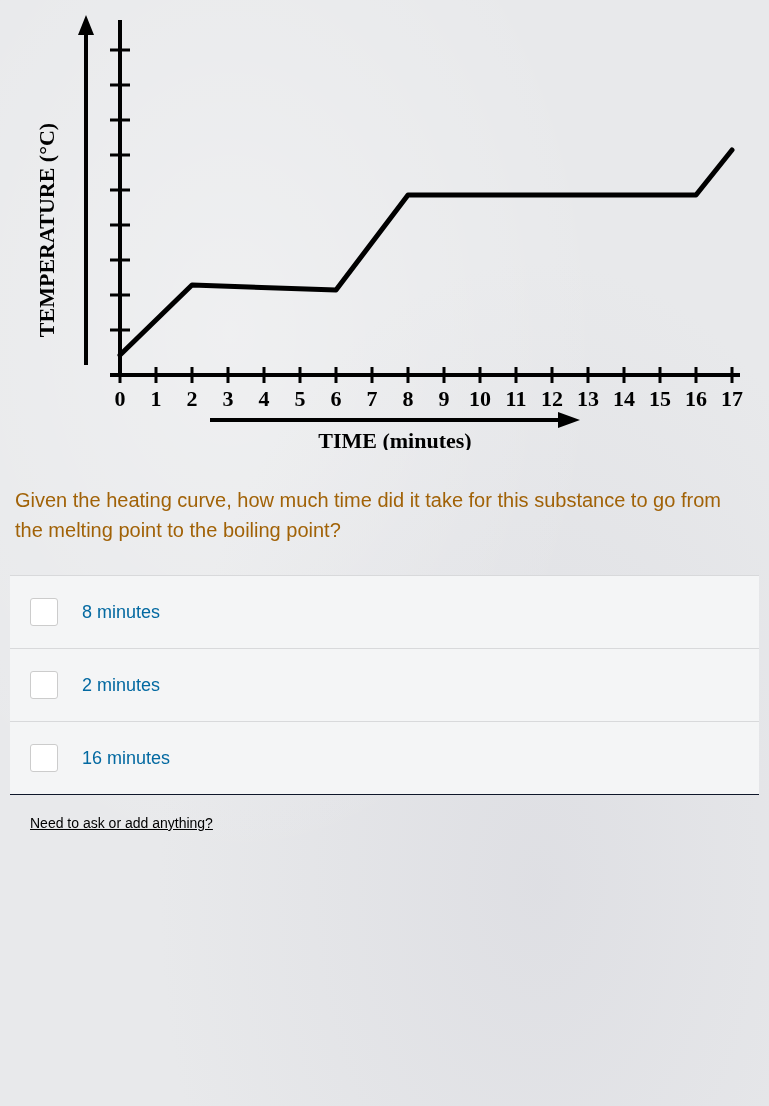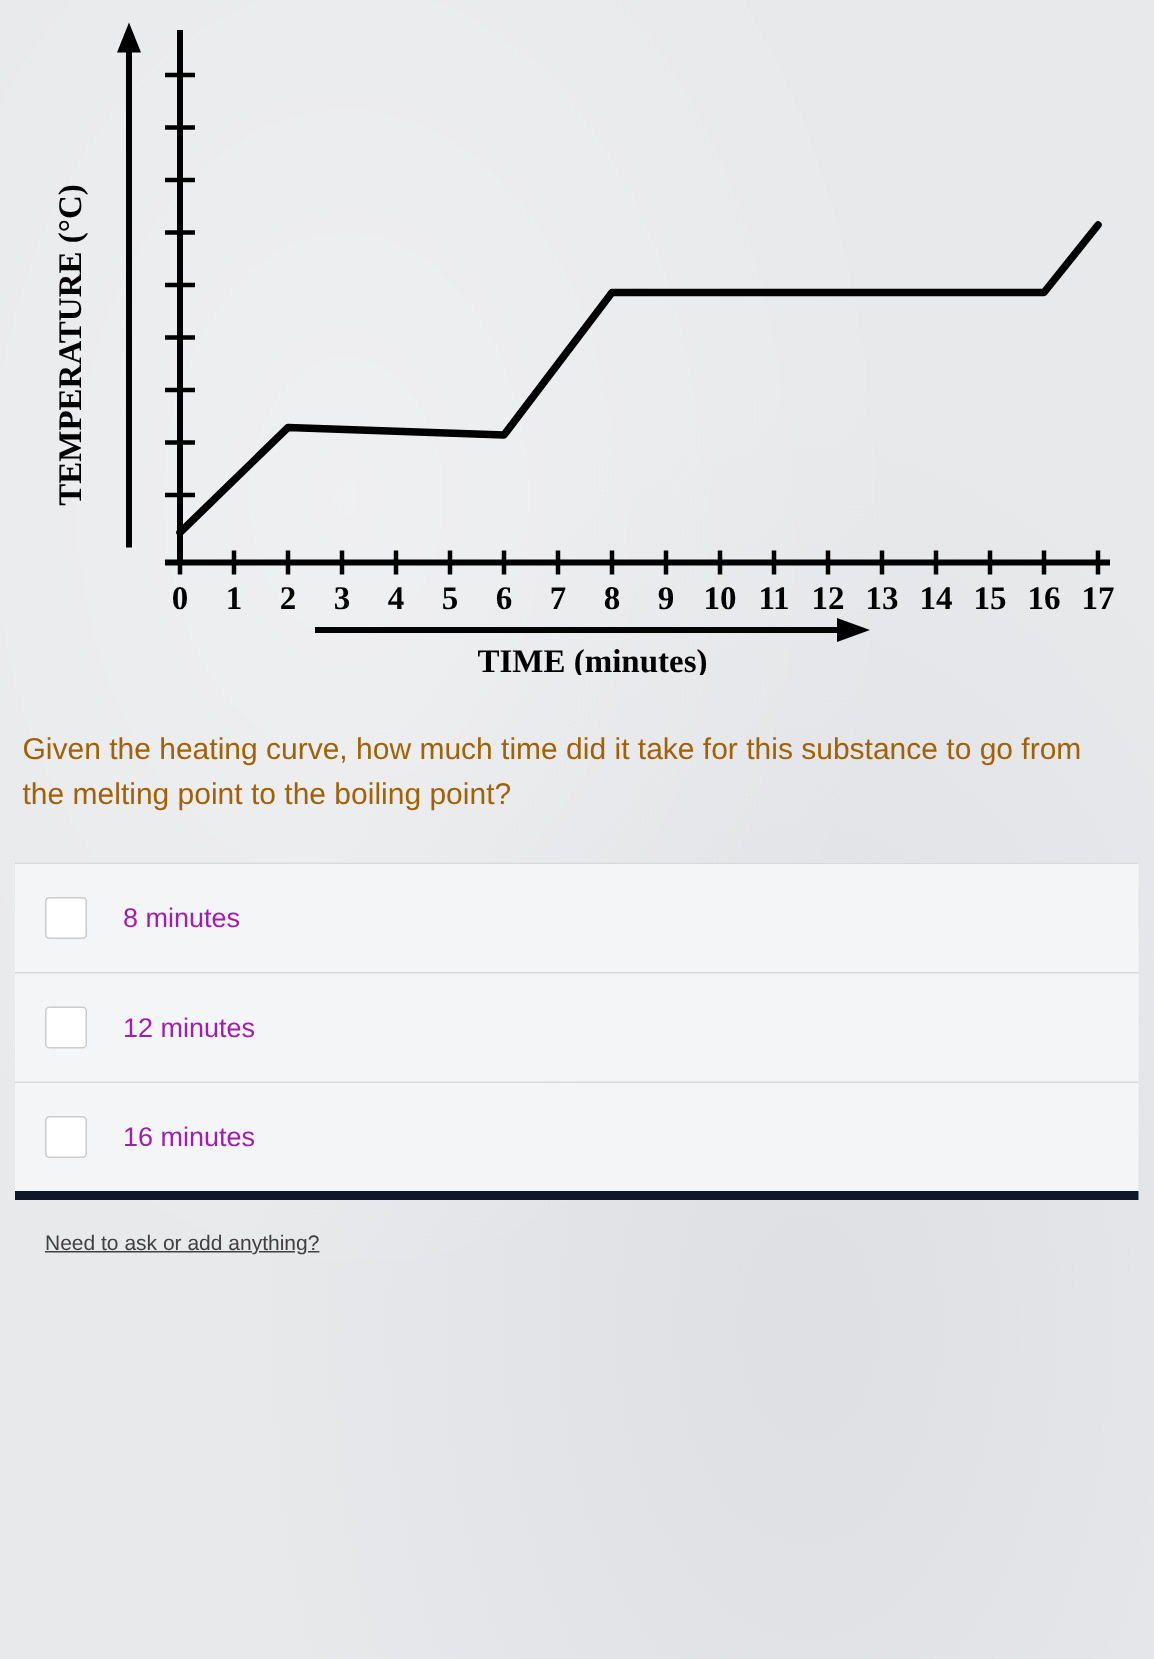--- a/index.html
+++ b/index.html
@@ -34,38 +34,38 @@
     }
     .option-row {
       background: #f4f5f6;
       border-top: 1px solid #d8d9db;
       padding: 22px 20px;
       display: flex;
       align-items: center;
       gap: 24px;
     }
     .option-row:last-child {
-      border-bottom: 6px solid #0f172a;
+      border-bottom: 1px solid #0f172a;
       align-items: center;
     }
     .checkbox {
       width: 28px;
       height: 28px;
       background: #fff;
       border: 1px solid #ccc;
       border-radius: 3px;
       flex-shrink: 0;
     }
     .option-label {
       font-size: 18px;
-      color: #a21caf;
+      color: #0369a1;
     }
     .footer-link {
       font-size: 14px;
-      color: #404040;
+      color: #000000;
       padding: 20px 20px 10px 20px;
       display: inline-block;
     }
     .cursor-icon {
       display: inline-block;
       vertical-align: middle;
     }
   </style>
 </head>
 <body>
@@ -144,21 +144,21 @@
 
 <div class="question-text">Given the heating curve, how much time did it take for this substance to go from the melting point to the boiling point?</div>
 
 <div class="options-container">
   <div class="option-row">
     <div class="checkbox"></div>
     <span class="option-label">8 minutes</span>
   </div>
   <div class="option-row">
     <div class="checkbox"></div>
-    <span class="option-label">12 minutes</span>
+    <span class="option-label">2 minutes</span>
   </div>
   <div class="option-row">
     <div class="checkbox"></div>
     <span class="option-label">16 minutes</span>
   </div>
 </div>
 
 <a href="#" class="footer-link">Need to ask or add anything?</a>
 
 

